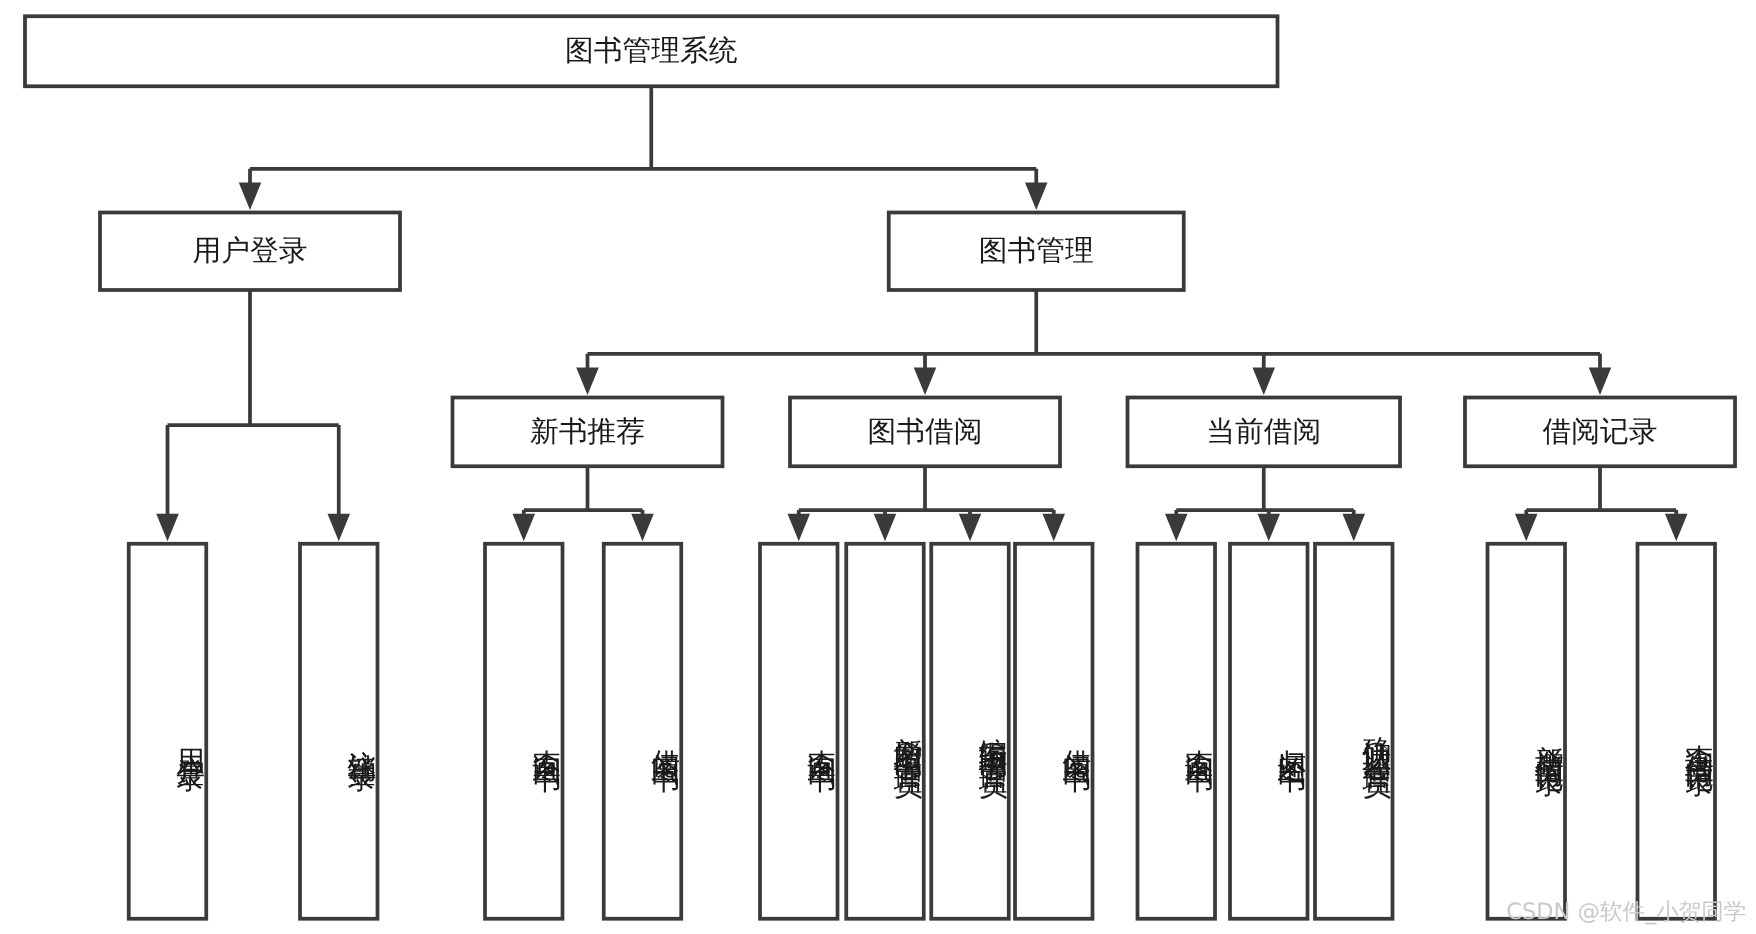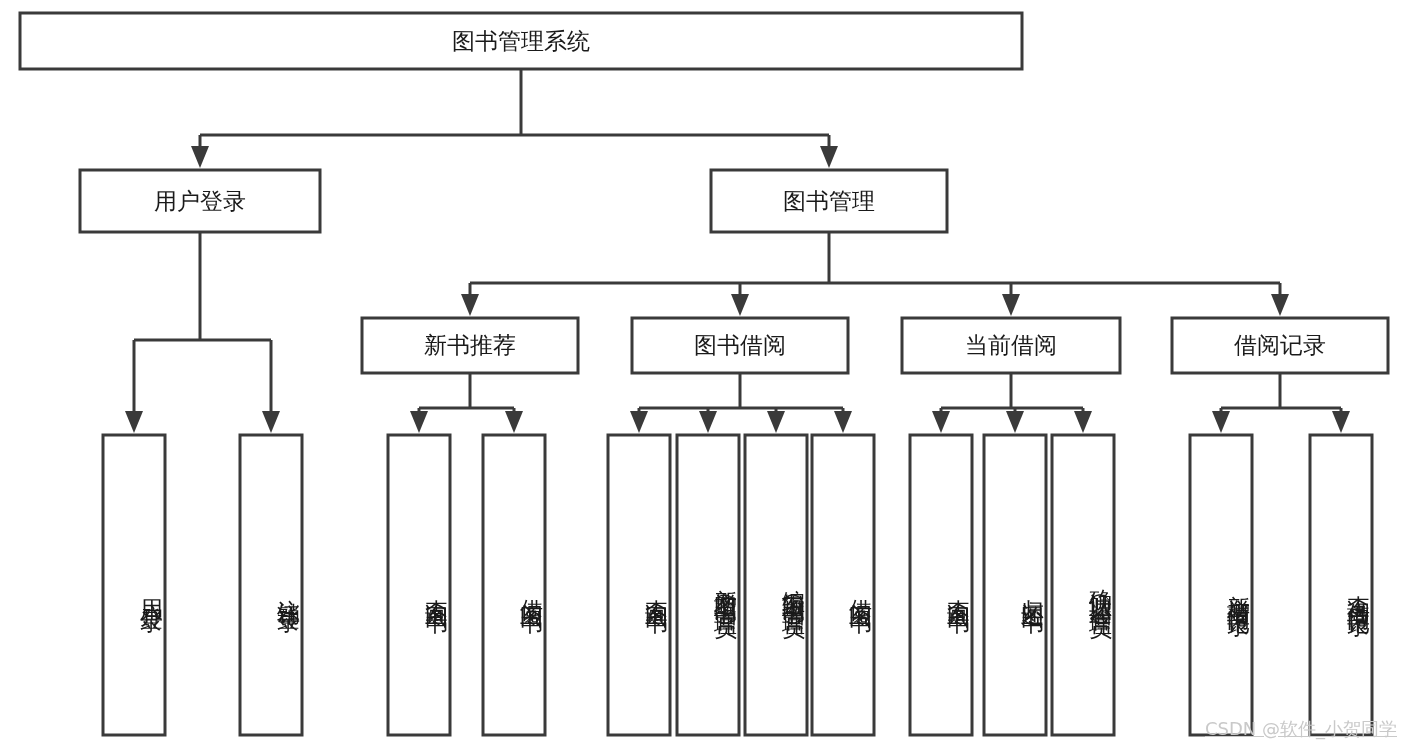--- a/index.html
+++ b/index.html
@@ -60,21 +60,20 @@
   }
   .watermark {
     position: absolute;
     right: 8px;
     bottom: 6px;
     font-family: "DejaVu Sans", "Liberation Sans", sans-serif;
     font-size: 18px;
     color: #c9c9c9;
     white-space: nowrap;
     pointer-events: none;
-    text-decoration: underline;
   }
 </style>
 </head>
 <body>
 
 <div id="diagram-root">
   <svg id="diagram-svg" width="1405" height="747" viewBox="0 0 1405 747">
     <g id="connectors">
         <path d="M 521 69 L 521 135" class="conn"></path>
         <path d="M 200 135 L 829 135" class="conn"></path>

